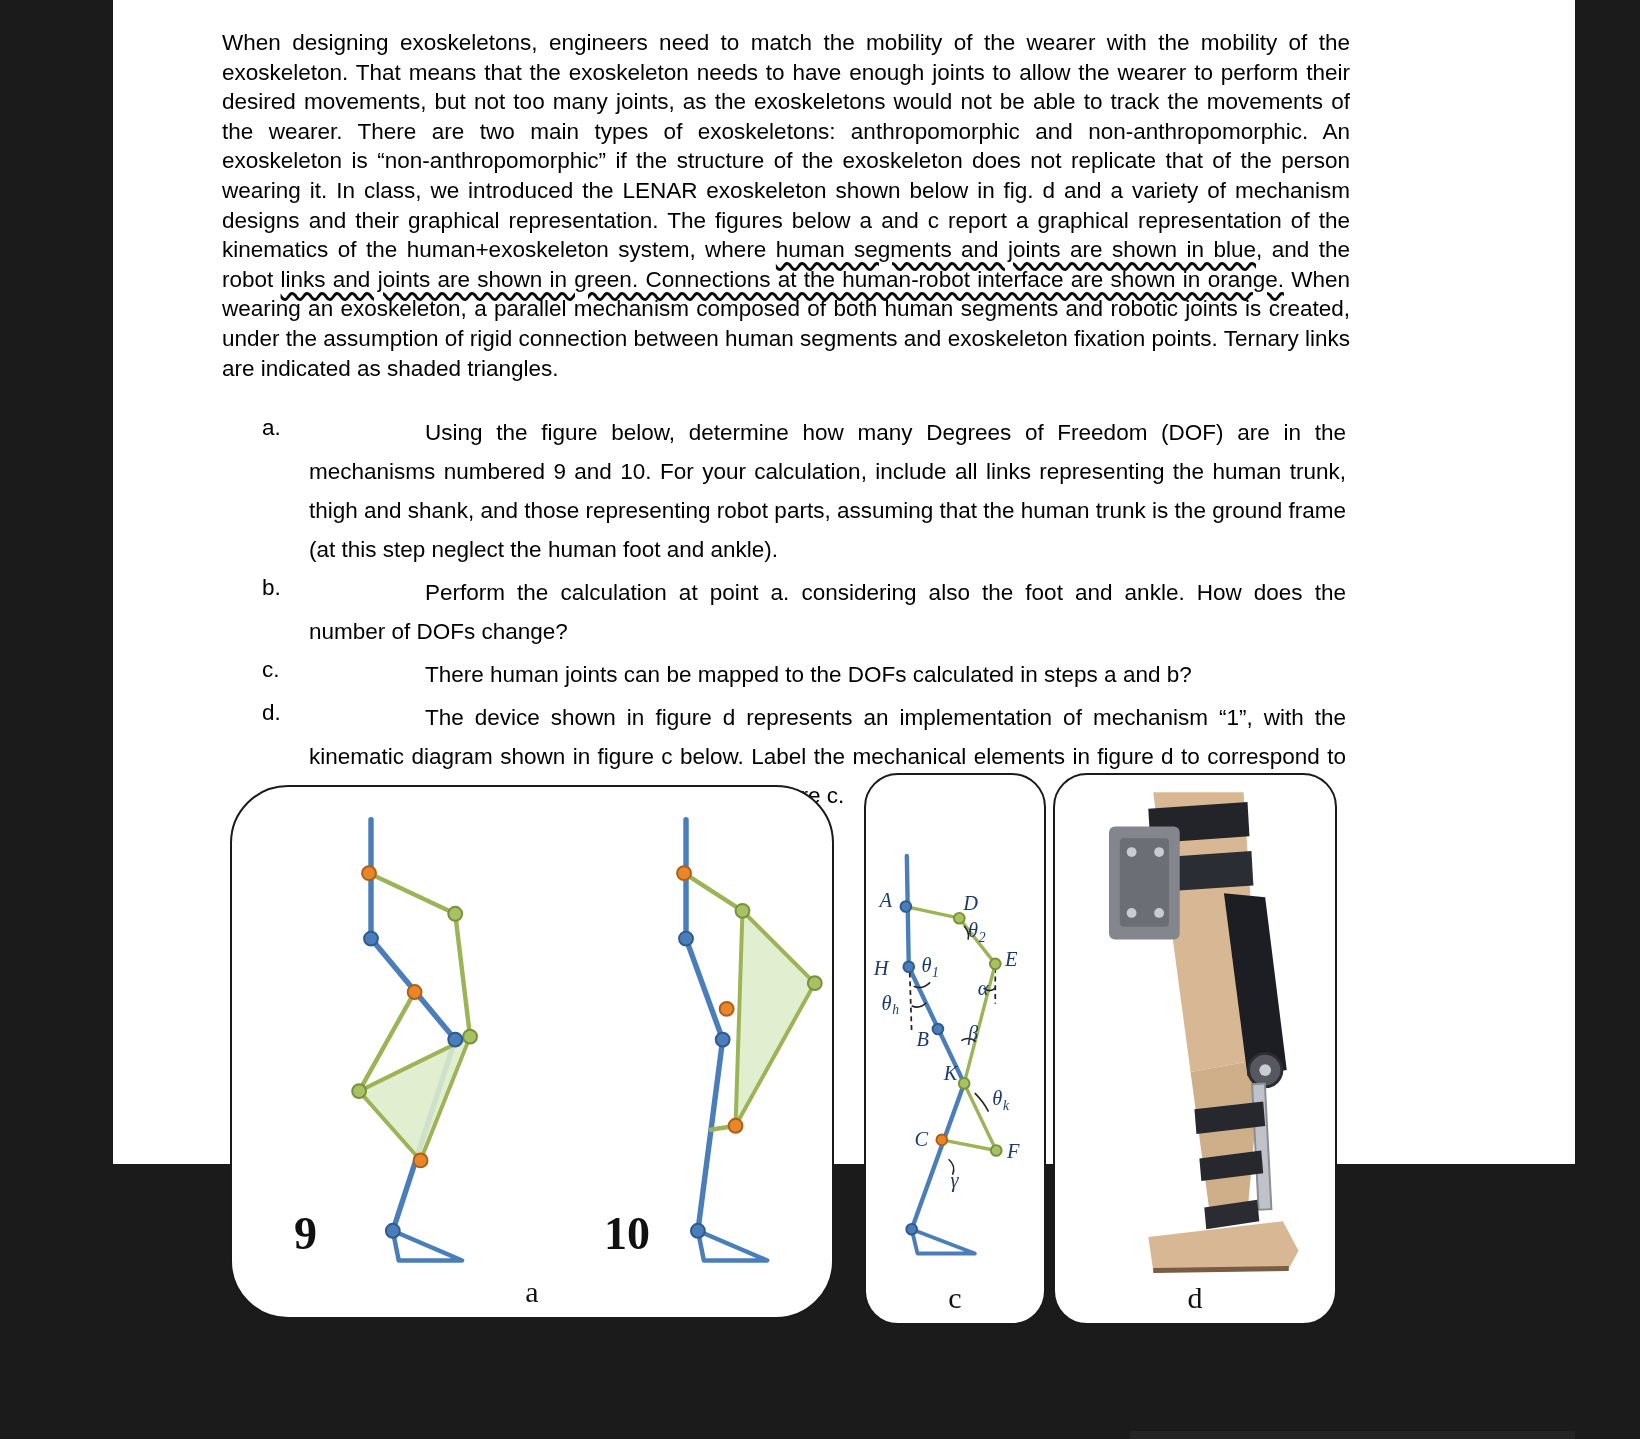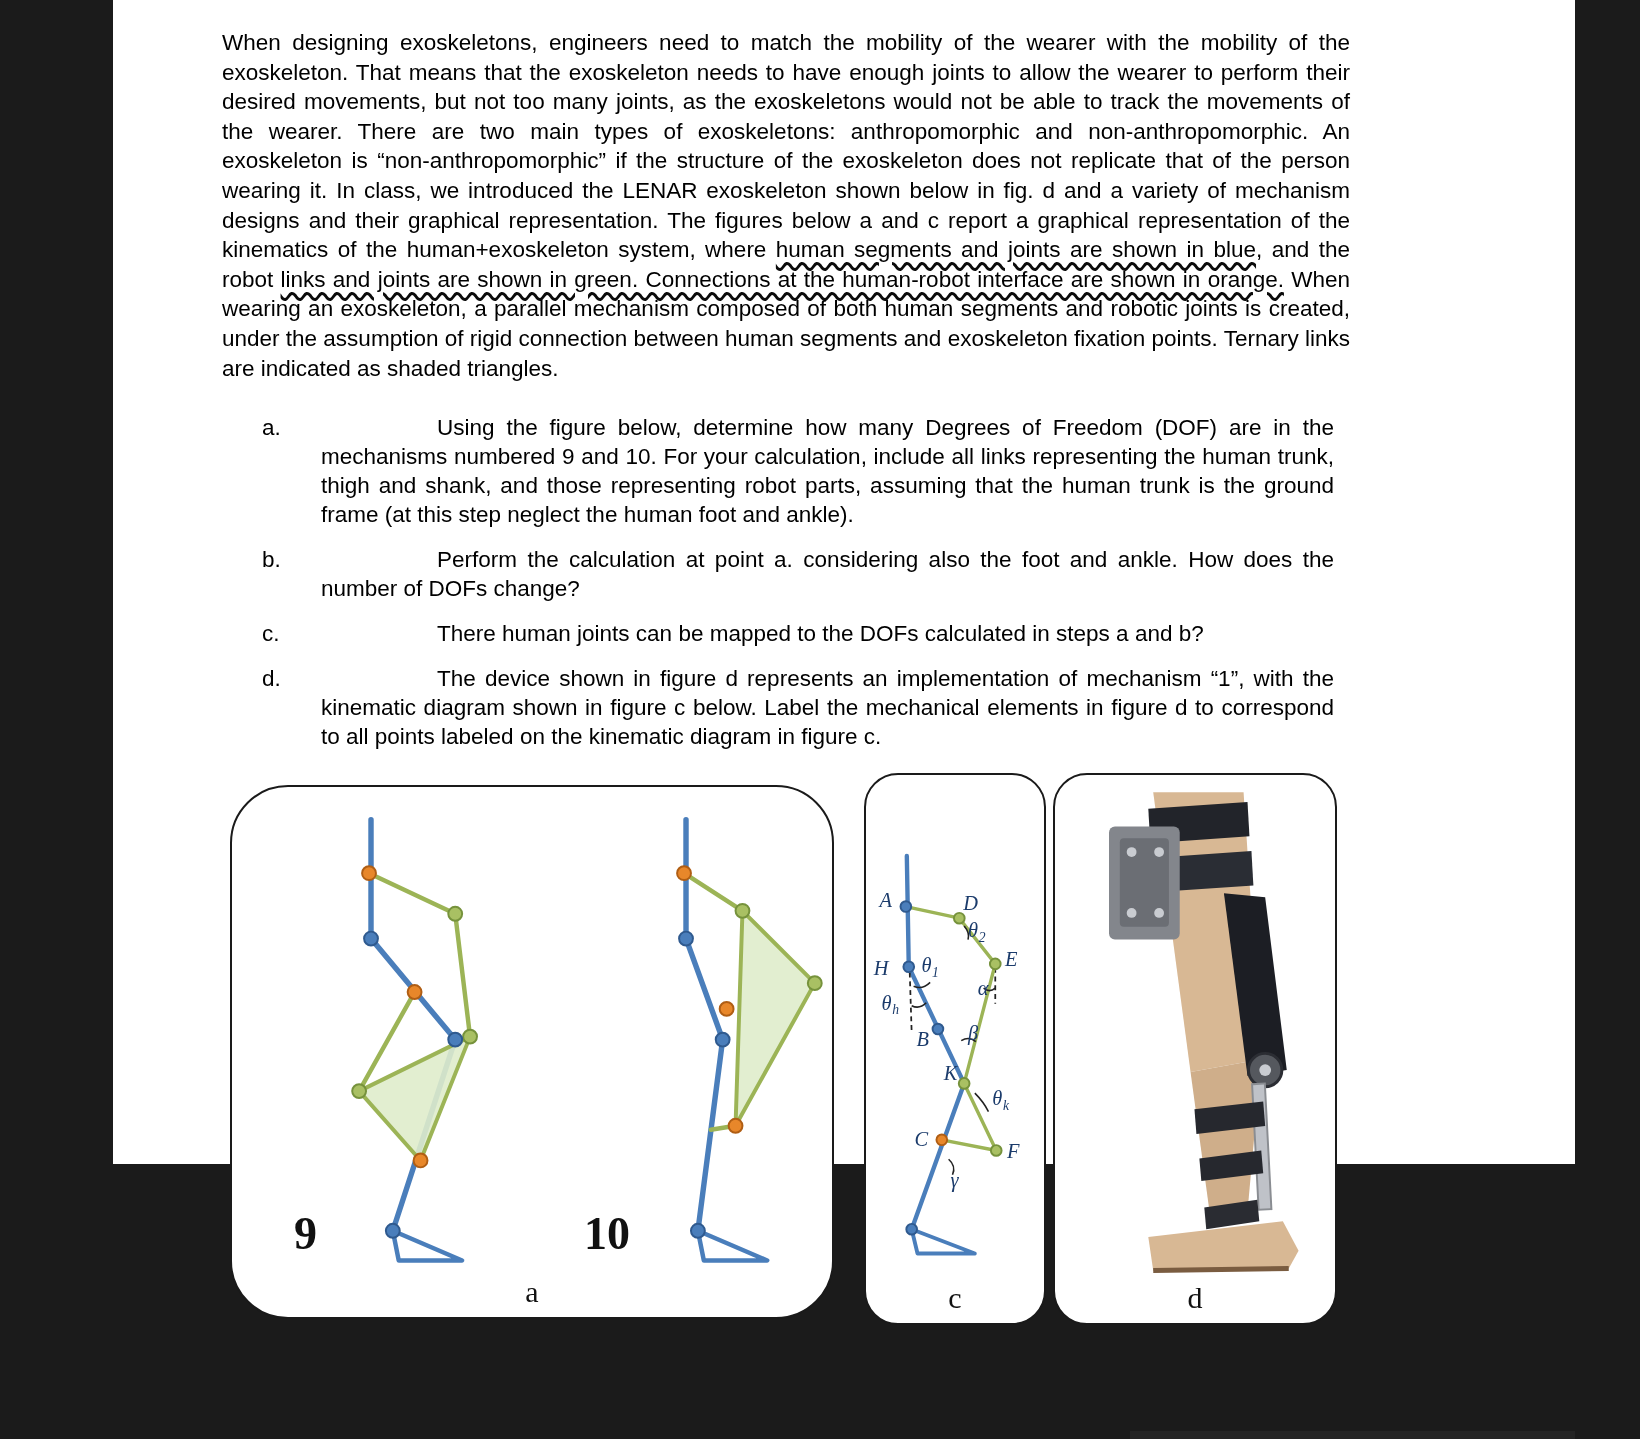--- a/index.html
+++ b/index.html
@@ -21,39 +21,39 @@
   .scribble {
     text-decoration:underline;
     text-decoration-style:wavy;
     text-decoration-color:#0b0b0b;
     text-decoration-thickness:2.5px;
     text-underline-offset:5px;
   }
   .questions { margin-top:30px; }
   .q-item { position:relative; padding-left:83px; }
   .q-letter { position:absolute; left:40px; top:0; font-size:22.5px; line-height:29.6px; }
-  .q-text { margin:16px; font-size:22.5px; line-height:29px; text-align:justify; text-indent:116px; }
+  .q-text { margin:4px; font-size:22.5px; line-height:39px; text-align:justify; text-indent:116px; }
 
   .panel {
     position:absolute; background:#fff; border:2.5px solid #1a1a1a;
   }
   .panel-a { left:117px; top:785px; width:600px; height:530px; border-radius:58px; }
   .panel-c { left:751px; top:773px; width:178px; height:548px; border-radius:34px; }
   .panel-d { left:940px; top:773px; width:280px; height:548px; border-radius:34px; }
   .panel svg { position:absolute; left:0; top:0; }
   .caption {
     position:absolute; bottom:8px; left:0; width:100%; text-align:center;
     font-family:"Liberation Serif", serif; font-size:30px; color:#111;
   }
   .mech-num {
     position:absolute; font-family:"Liberation Serif", serif; font-weight:bold;
     font-size:46px; color:#111;
   }
   .mech-9  { left:62px;  top:420px; }
-  .mech-10 { left:352px; top:420px; }
+  .mech-10 { left:372px; top:420px; }
 
   
   .h  { stroke:#4a7ebb; stroke-width:5.5; stroke-linecap:round; fill:none; }
   .r  { stroke:#9cb456; stroke-width:4.5; stroke-linecap:round; fill:none; }
   .h2 { stroke:#4a7ebb; stroke-width:4.5; stroke-linecap:round; fill:none; }
   .r2 { stroke:#9cb456; stroke-width:3.5; stroke-linecap:round; fill:none; }
   .tern { fill:#dfeccb; fill-opacity:.9; stroke:#9cb456; stroke-width:4; stroke-linejoin:round; }
   .foot  { stroke:#4a7ebb; stroke-width:4.5; fill:none; stroke-linejoin:round; }
   .foot2 { stroke:#4a7ebb; stroke-width:4;   fill:none; stroke-linejoin:round; }
   .nb { fill:#4a7ebb; stroke:#2f5a8f; stroke-width:2; }

